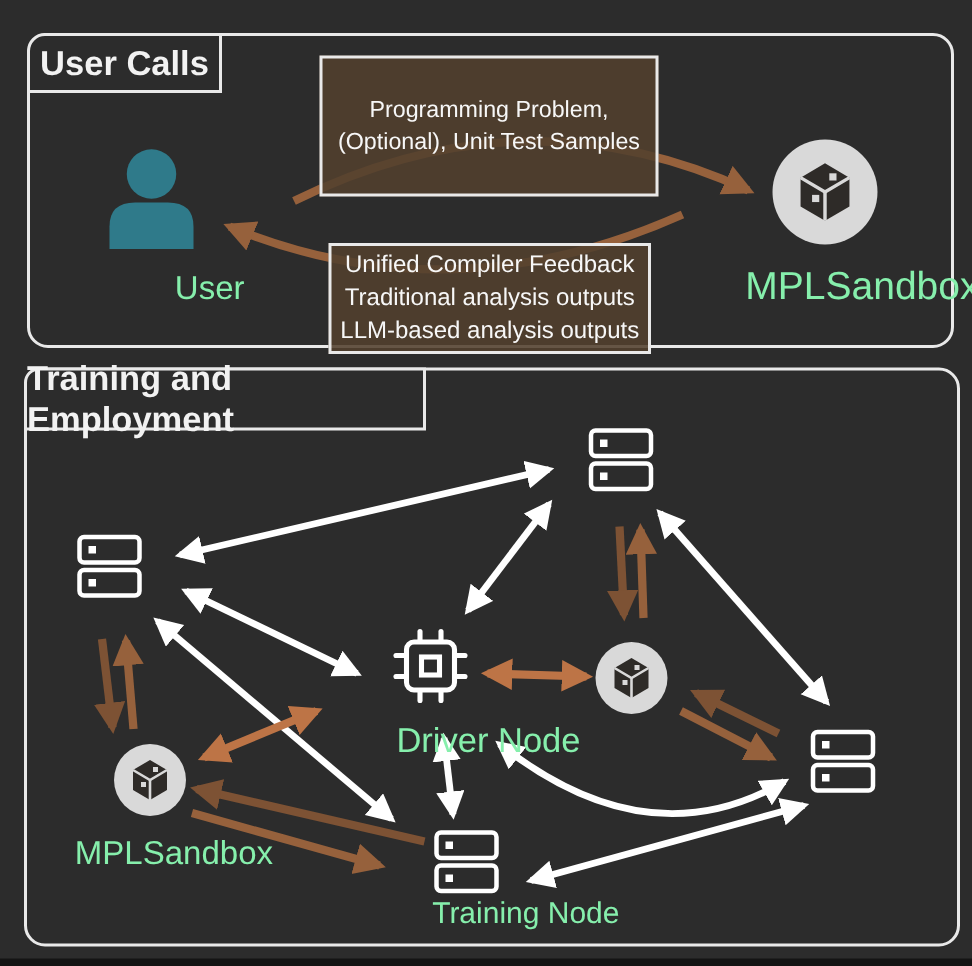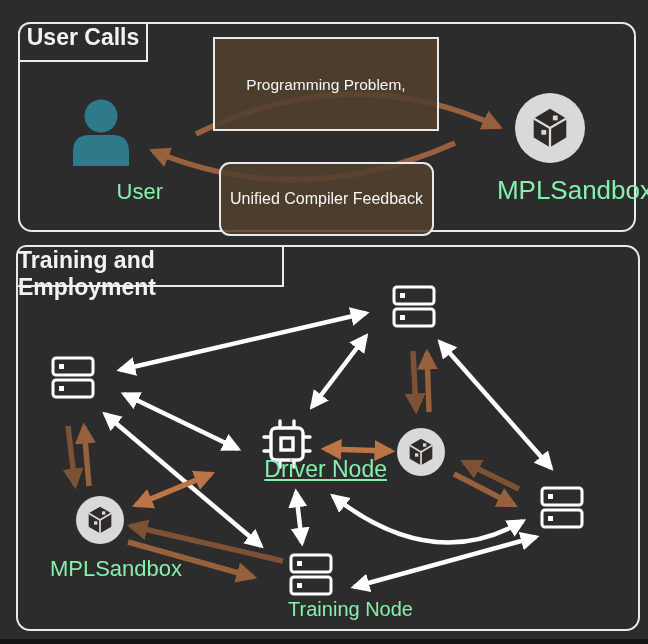--- a/index.html
+++ b/index.html
@@ -8,21 +8,21 @@
     background:#2c2c2c;
     font-family:"Liberation Sans", sans-serif;
     color:#f2f2f2;
   }
   .panel{
     position:absolute;border:2px solid #e9e9e9;border-radius:14px;
     background:transparent;box-sizing:border-box;z-index:1;
   }
   .panel-title{
     position:absolute;border:2px solid #e9e9e9;box-sizing:border-box;
-    background:#2c2c2c;display:flex;justify-content:center;
+    background:#2c2c2c;display:flex;align-items:center;justify-content:center;
     font-weight:bold;color:#f2f2f2;z-index:3;
   }
   #arrow-layer{position:absolute;left:0;top:0;z-index:2;}
   .note-box{
     position:absolute;border:2px solid #e9e9e9;box-sizing:border-box;
     background:rgba(82,64,46,0.88);z-index:3;
     display:flex;flex-direction:column;align-items:center;justify-content:center;
     text-align:center;color:#f7f7f7;
   }
   .note-box .ln{display:block;position:relative;z-index:4;}
@@ -84,24 +84,27 @@
   <line x1="136" y1="505" x2="211" y2="474" stroke="#bd7446" stroke-width="5.5" marker-start="url(#ao)" marker-end="url(#ao)"></line>
   <line x1="325" y1="449" x2="391" y2="451" stroke="#bd7446" stroke-width="5.5" marker-start="url(#ao)" marker-end="url(#ao)"></line>
   <line x1="519" y1="489" x2="464" y2="462" stroke="#7d5234" stroke-width="5.5" marker-end="url(#ab1)"></line>
   <line x1="454" y1="474" x2="514" y2="505" stroke="#96613c" stroke-width="5.5" marker-end="url(#ab2)"></line>
   <line x1="283" y1="561" x2="131" y2="526" stroke="#7d5234" stroke-width="5.5" marker-end="url(#ab1)"></line>
   <line x1="128" y1="542" x2="253" y2="577" stroke="#96613c" stroke-width="5.5" marker-end="url(#ab2)"></line>
 </svg>
 
 <div class="note-box" style="left:213px;top:37px;width:226px;height:94px;font-size:15.5px;line-height:21px;">
   <span class="ln">Programming Problem,</span>
+  <span class="ln">(Optional), Unit Test Samples</span>
 </div>
 
-<div class="note-box" style="left:219px;top:162px;width:215px;height:74px;font-size:16px;line-height:22px;border-radius:11px;">
+<div class="note-box" style="left:219px;top:162px;width:215px;height:74px;font-size:16px;line-height:22px;">
   <span class="ln">Unified Compiler Feedback</span>
+  <span class="ln">Traditional analysis outputs</span>
+  <span class="ln">LLM-based analysis outputs</span>
 </div>
 
 <svg class="icon" style="left:69px;top:99px;" width="64" height="70">
   <circle cx="32" cy="17" r="16.5" fill="#2f7a8a"></circle>
   <path d="M4,67 L4,52 Q4,36 21,36 L43,36 Q60,36 60,52 L60,67 Z" fill="#2f7a8a"></path>
 </svg>
 <div class="node-label" style="left:43px;top:179px;width:120px;font-size:22px;">User</div>
 
 <div class="sandbox-circle" style="left:515px;top:93px;width:70px;height:70px;">
   <svg width="46" height="46" viewBox="0 0 48 48">
@@ -147,21 +150,21 @@
     <line x1="19" y1="3" x2="19" y2="9"></line>
       <line x1="33" y1="3" x2="33" y2="9"></line>
     <line x1="19" y1="43" x2="19" y2="49"></line>
       <line x1="33" y1="43" x2="33" y2="49"></line>
     <line x1="3" y1="19" x2="9" y2="19"></line>
       <line x1="3" y1="33" x2="9" y2="33"></line>
     <line x1="43" y1="19" x2="49" y2="19"></line>
       <line x1="43" y1="33" x2="49" y2="33"></line>
   </g>
 </svg>
-<div class="node-label" style="left:187px;top:456px;width:200px;font-size:23px;text-decoration:underline;">Driver Node</div>
+<div class="node-label" style="left:187px;top:480px;width:200px;font-size:23px;">Driver Node</div>
 
 <div class="sandbox-circle" style="left:76px;top:496px;width:48px;height:48px;">
   <svg width="32" height="32" viewBox="0 0 48 48">
     <polygon points="24,4 41,14 41,34 24,44 7,34 7,14" fill="#2e2b28"></polygon>
     <path d="M7,14 L24,24 L41,14" stroke="#d9d9d9" stroke-width="2.6" fill="none"></path>
     <path d="M24,24 L24,44" stroke="#d9d9d9" stroke-width="2.6" fill="none"></path>
     <rect x="15" y="26" width="5" height="5" fill="#d9d9d9"></rect>
     <rect x="27" y="11" width="5" height="5" fill="#d9d9d9"></rect>
   </svg>
 </div>

